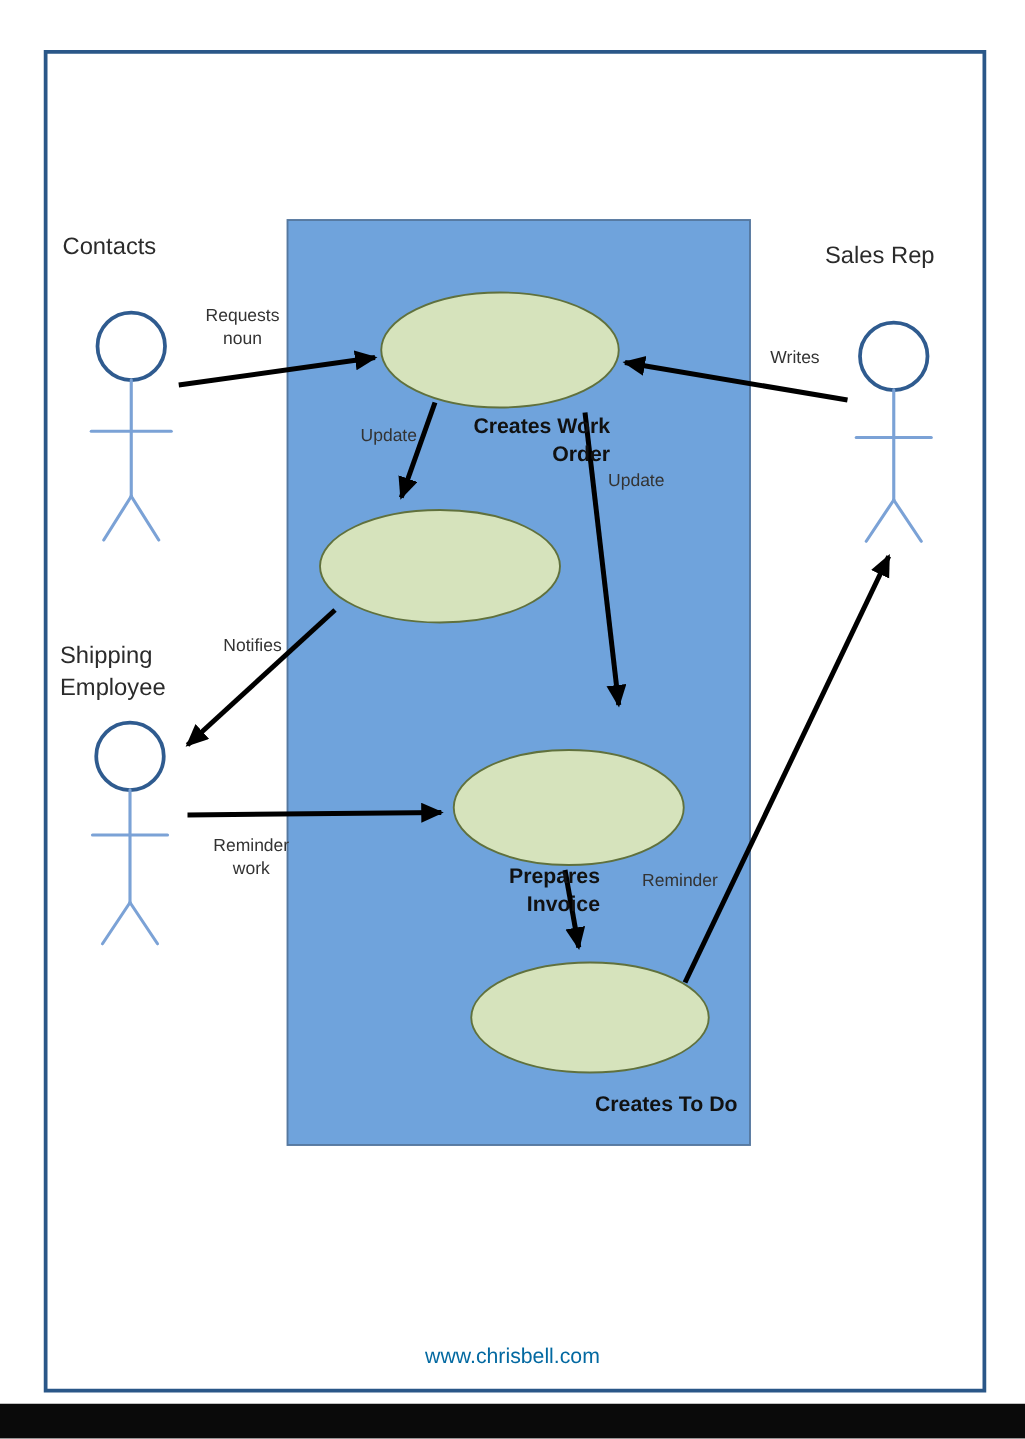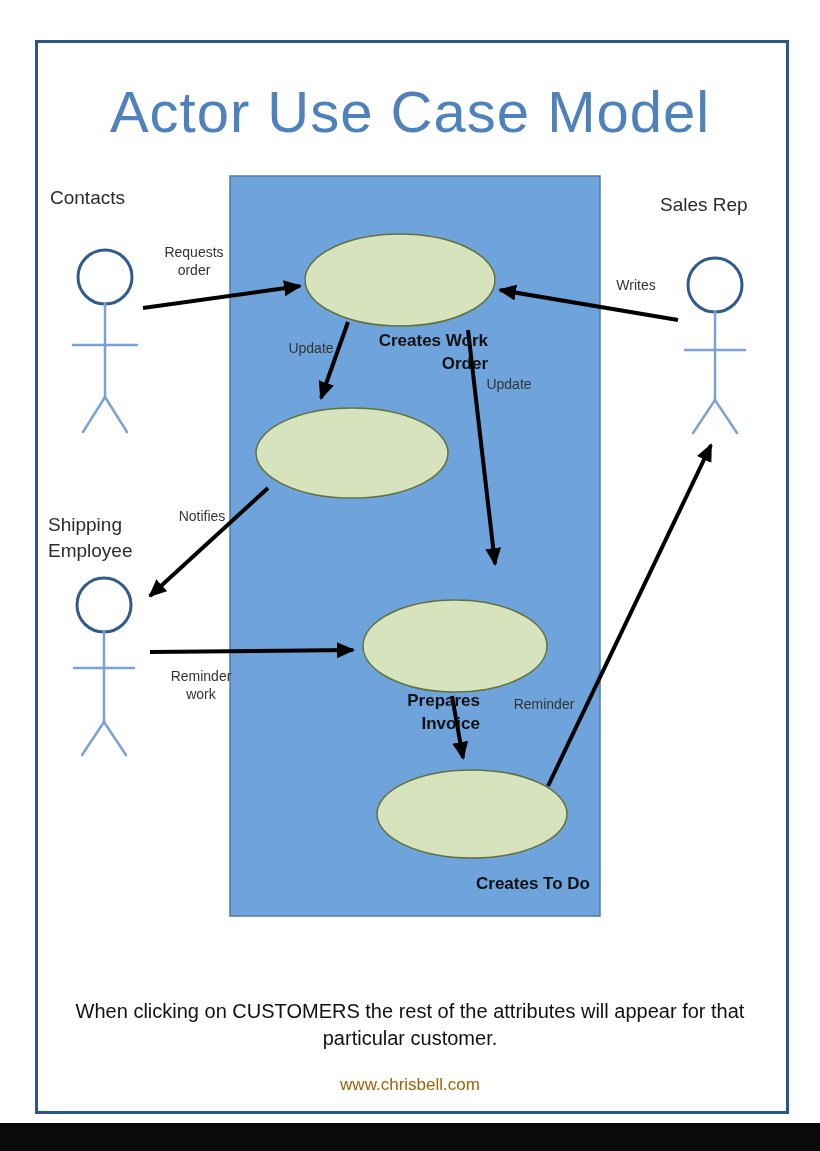--- a/index.html
+++ b/index.html
@@ -6,31 +6,30 @@
   body{font-family:"Liberation Sans", sans-serif;}
   #page{position:relative;width:820px;height:1151px;background:#ffffff;overflow:hidden;}
   #frame{position:absolute;left:35px;top:40px;width:748px;height:1068px;border:3px solid #2a5788;background:#fff;}
   #bottom-bar{position:absolute;left:0;bottom:0;width:820px;height:28px;background:#0a0a0a;}
   .abs{position:absolute;}
   #title{left:0;top:78px;width:820px;text-align:center;font-size:58px;color:#4f81bd;letter-spacing:1px;font-weight:500;}
   .actor-label{font-size:19px;color:#2b2b2b;text-align:left;line-height:1.35;}
   .uc-label{font-size:17px;font-weight:bold;color:#111;text-align:right;line-height:1.35;}
   .arrow-label{font-size:14px;color:#333;text-align:center;line-height:1.25;}
   .caption{width:820px;text-align:center;font-size:20px;color:#111;line-height:1.35;}
-  #footer-link{left:0;top:1075px;width:820px;text-align:center;font-size:17px;color:#a16207;cursor:pointer;}
+  #footer-link{left:0;top:1075px;width:820px;text-align:center;font-size:17px;color:#0369a1;cursor:pointer;}
   svg{position:absolute;left:0;top:0;}
 </style>
 </head>
 <body>
 
 <div id="page">
 
   <div id="frame"></div>
 
-  <div class="abs" id="title">Actor Use Case Model</div>
 
   <svg width="820" height="1151" viewBox="0 0 820 1151">
     <defs>
       <marker id="arrow" markerUnits="userSpaceOnUse" markerWidth="22" markerHeight="18" refX="16" refY="8" orient="auto">
         <path d="M0,0 L18,8 L0,16 z" fill="#000"></path>
       </marker>
     </defs>
 
     <rect x="230" y="176" width="370" height="740" fill="#6fa3dc" stroke="#55789f" stroke-width="1.5"></rect>
 
@@ -76,26 +75,25 @@
   </svg>
 
   <div class="abs actor-label" style="left:50px;top:185px;width:110px;">Contacts</div>
   <div class="abs actor-label" style="left:660px;top:192px;width:115px;">Sales Rep</div>
   <div class="abs actor-label" style="left:48px;top:512px;width:112px;">Shipping Employee</div>
 
   <div class="abs uc-label" style="left:328px;top:330px;width:160px;">Creates Work Order</div>
   <div class="abs uc-label" style="left:360px;top:690px;width:120px;">Prepares Invoice</div>
   <div class="abs uc-label" style="left:430px;top:873px;width:160px;">Creates To Do</div>
 
-  <div class="abs arrow-label" style="left:152px;top:244px;width:84px;">Requests order</div>
+  <div class="abs arrow-label" style="left:152px;top:244px;width:84px;">Requests noun</div>
   <div class="abs arrow-label" style="left:608px;top:277px;width:56px;">Writes</div>
   <div class="abs arrow-label" style="left:282px;top:340px;width:58px;">Update</div>
   <div class="abs arrow-label" style="left:480px;top:376px;width:58px;">Update</div>
   <div class="abs arrow-label" style="left:172px;top:508px;width:60px;">Notifies</div>
   <div class="abs arrow-label" style="left:162px;top:668px;width:78px;">Reminder work</div>
   <div class="abs arrow-label" style="left:508px;top:696px;width:72px;">Reminder</div>
 
-  <div class="abs caption" style="left:70px;top:998px;width:680px;">When clicking on CUSTOMERS the rest of the attributes will appear for that particular customer.</div>
 
   <div class="abs" id="footer-link">www.chrisbell.com</div>
 
   <div id="bottom-bar"></div>
 </div>
 
 </body></html>

